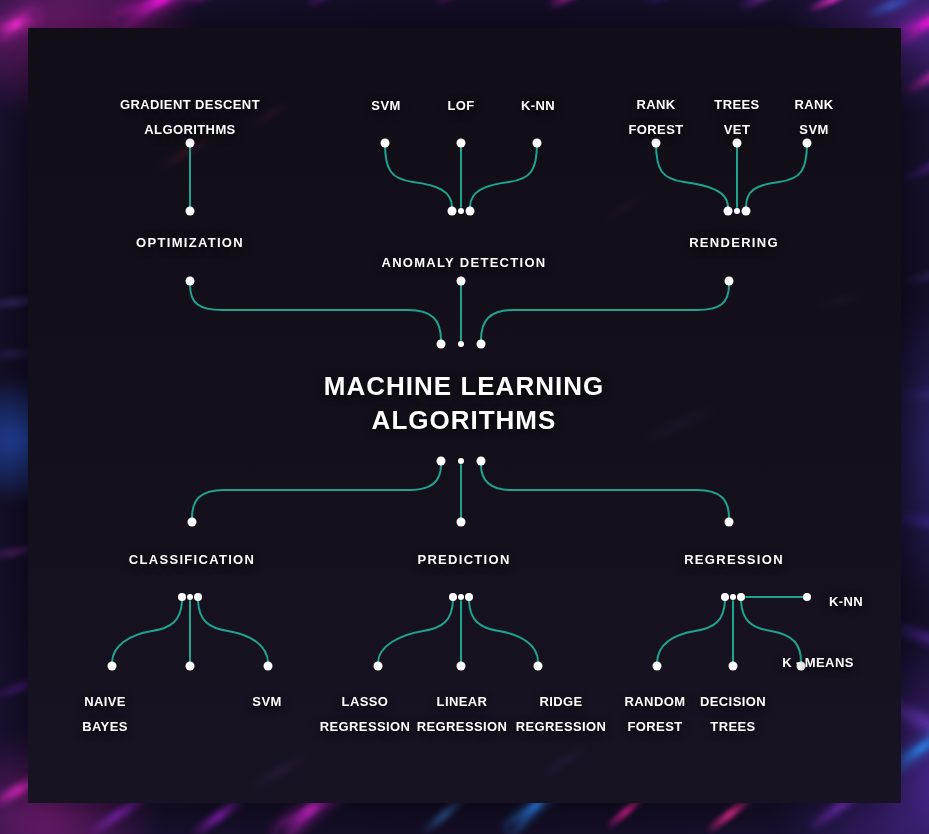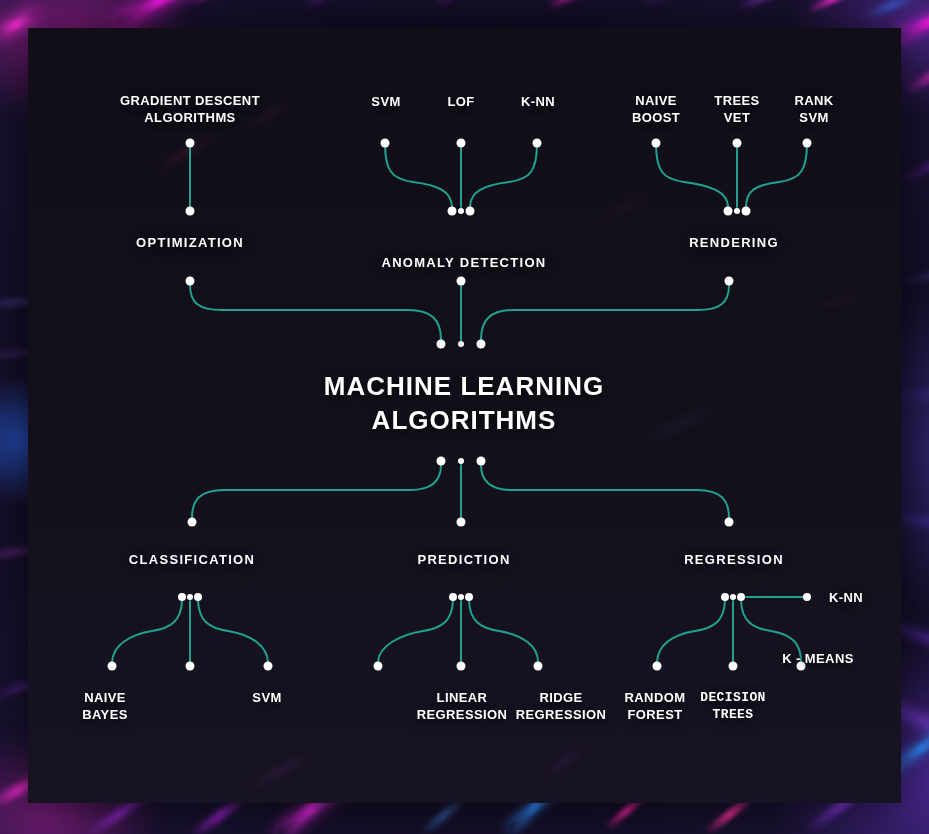--- a/index.html
+++ b/index.html
@@ -8,21 +8,21 @@
     font-family:"Liberation Sans", sans-serif;}
   .glow{position:absolute;z-index:0;border-radius:50%;pointer-events:none;}
   .streak{position:absolute;z-index:0;border-radius:99px;pointer-events:none;}
   .panel{position:absolute;left:28px;top:28px;width:873px;height:775px;z-index:1;
     background:linear-gradient(180deg,#110e18 0%,#13101b 55%,#181323 100%);
     box-shadow:0 0 50px rgba(0,0,0,.65);}
   .panel-streak{z-index:2;}
   svg.connectors{position:absolute;left:0;top:0;z-index:3;pointer-events:none;}
   .label{position:absolute;z-index:4;color:#ffffff;font-weight:bold;text-align:center;
     transform:translateX(-50%);text-shadow:0 2px 8px rgba(0,0,0,.75);}
-  .small{font-size:13px;line-height:17px;letter-spacing:.4px;}
+  .small{font-size:13px;line-height:25px;letter-spacing:.4px;}
   .cat{font-size:13px;letter-spacing:1.3px;white-space:nowrap;}
   .title{font-size:26px;line-height:34px;letter-spacing:1px;width:330px;}
   .side{transform:none;text-align:left;white-space:nowrap;}
 </style>
 </head>
 <body>
 
 <div class="stage">
 
   <div class="glow" style="left:-60px;top:-50px;width:260px;height:170px;background:radial-gradient(closest-side,rgba(255,43,218,.5),transparent);filter:blur(8px);"></div>
@@ -147,37 +147,38 @@
       <circle cx="657" cy="666" r="4.5"></circle>
         <circle cx="733" cy="666" r="4.5"></circle>
         <circle cx="801" cy="666" r="4.5"></circle>
     </g>
   </svg>
 
   <div class="label small" style="left:190px;top:92px;width:160px;">GRADIENT DESCENT ALGORITHMS</div>
   <div class="label small" style="left:386px;top:93px;">SVM</div>
   <div class="label small" style="left:461px;top:93px;">LOF</div>
   <div class="label small" style="left:538px;top:93px;">K-NN</div>
-  <div class="label small" style="left:656px;top:92px;width:70px;">NAIVE BOOST</div>
+  <div class="label small" style="left:656px;top:92px;width:70px;">RANK FOREST</div>
   <div class="label small" style="left:737px;top:92px;width:60px;">TREES VET</div>
   <div class="label small" style="left:814px;top:92px;width:60px;">RANK SVM</div>
 
   <div class="label cat" style="left:190px;top:235px;">OPTIMIZATION</div>
   <div class="label cat" style="left:464px;top:235px;margin-top:20px;">ANOMALY DETECTION</div>
   <div class="label cat" style="left:734px;top:235px;">RENDERING</div>
 
   <div class="label title" style="left:464px;top:369px;">MACHINE LEARNING ALGORITHMS</div>
 
   <div class="label cat" style="left:192px;top:552px;">CLASSIFICATION</div>
   <div class="label cat" style="left:464px;top:552px;">PREDICTION</div>
   <div class="label cat" style="left:734px;top:552px;">REGRESSION</div>
 
   <div class="label small side" style="left:829px;top:589px;">K-NN</div>
 
   <div class="label small" style="left:105px;top:689px;width:70px;">NAIVE BAYES</div>
   <div class="label small" style="left:267px;top:689px;">SVM</div>
+  <div class="label small" style="left:365px;top:689px;width:110px;">LASSO REGRESSION</div>
   <div class="label small" style="left:462px;top:689px;width:110px;">LINEAR REGRESSION</div>
   <div class="label small" style="left:561px;top:689px;width:110px;">RIDGE REGRESSION</div>
   <div class="label small" style="left:655px;top:689px;width:90px;">RANDOM FOREST</div>
-  <div class="label small" style="left:733px;top:689px;width:90px;font-family:Liberation Mono, monospace;">DECISION TREES</div>
+  <div class="label small" style="left:733px;top:689px;width:90px;">DECISION TREES</div>
   <div class="label small" style="left:818px;top:650px;width:120px;">K - MEANS</div>
 
 </div>
 
 </body></html>

